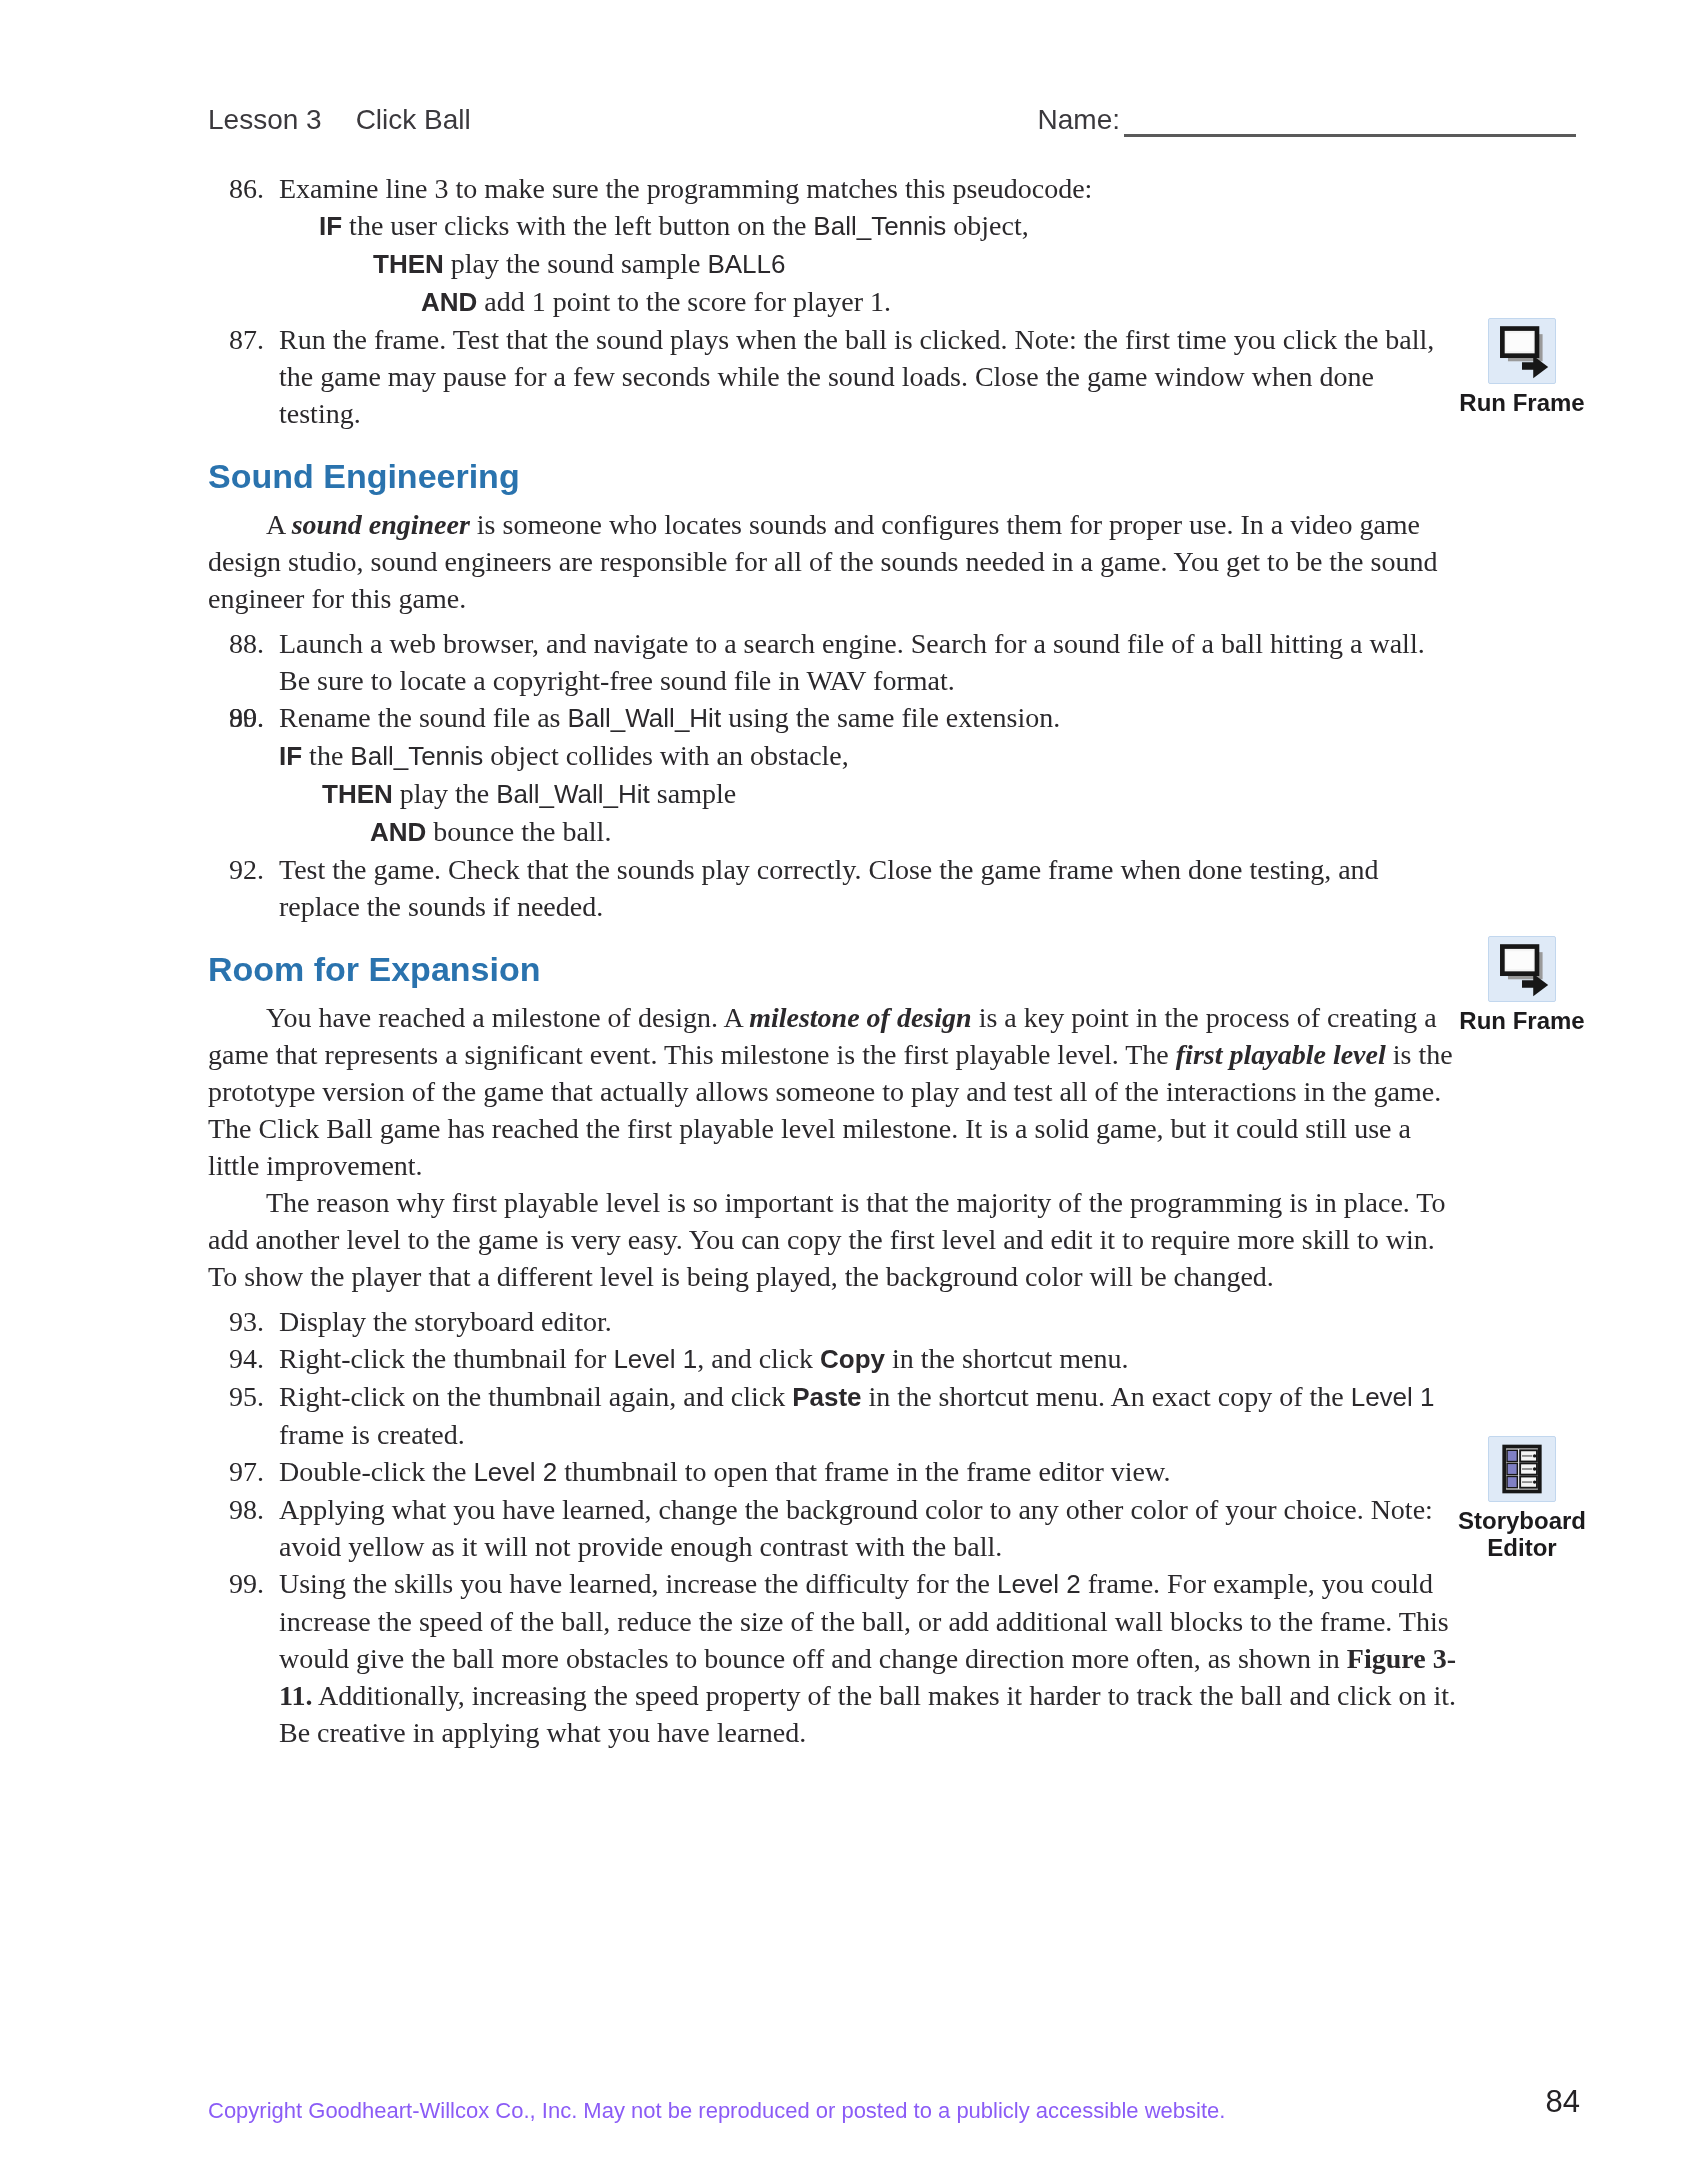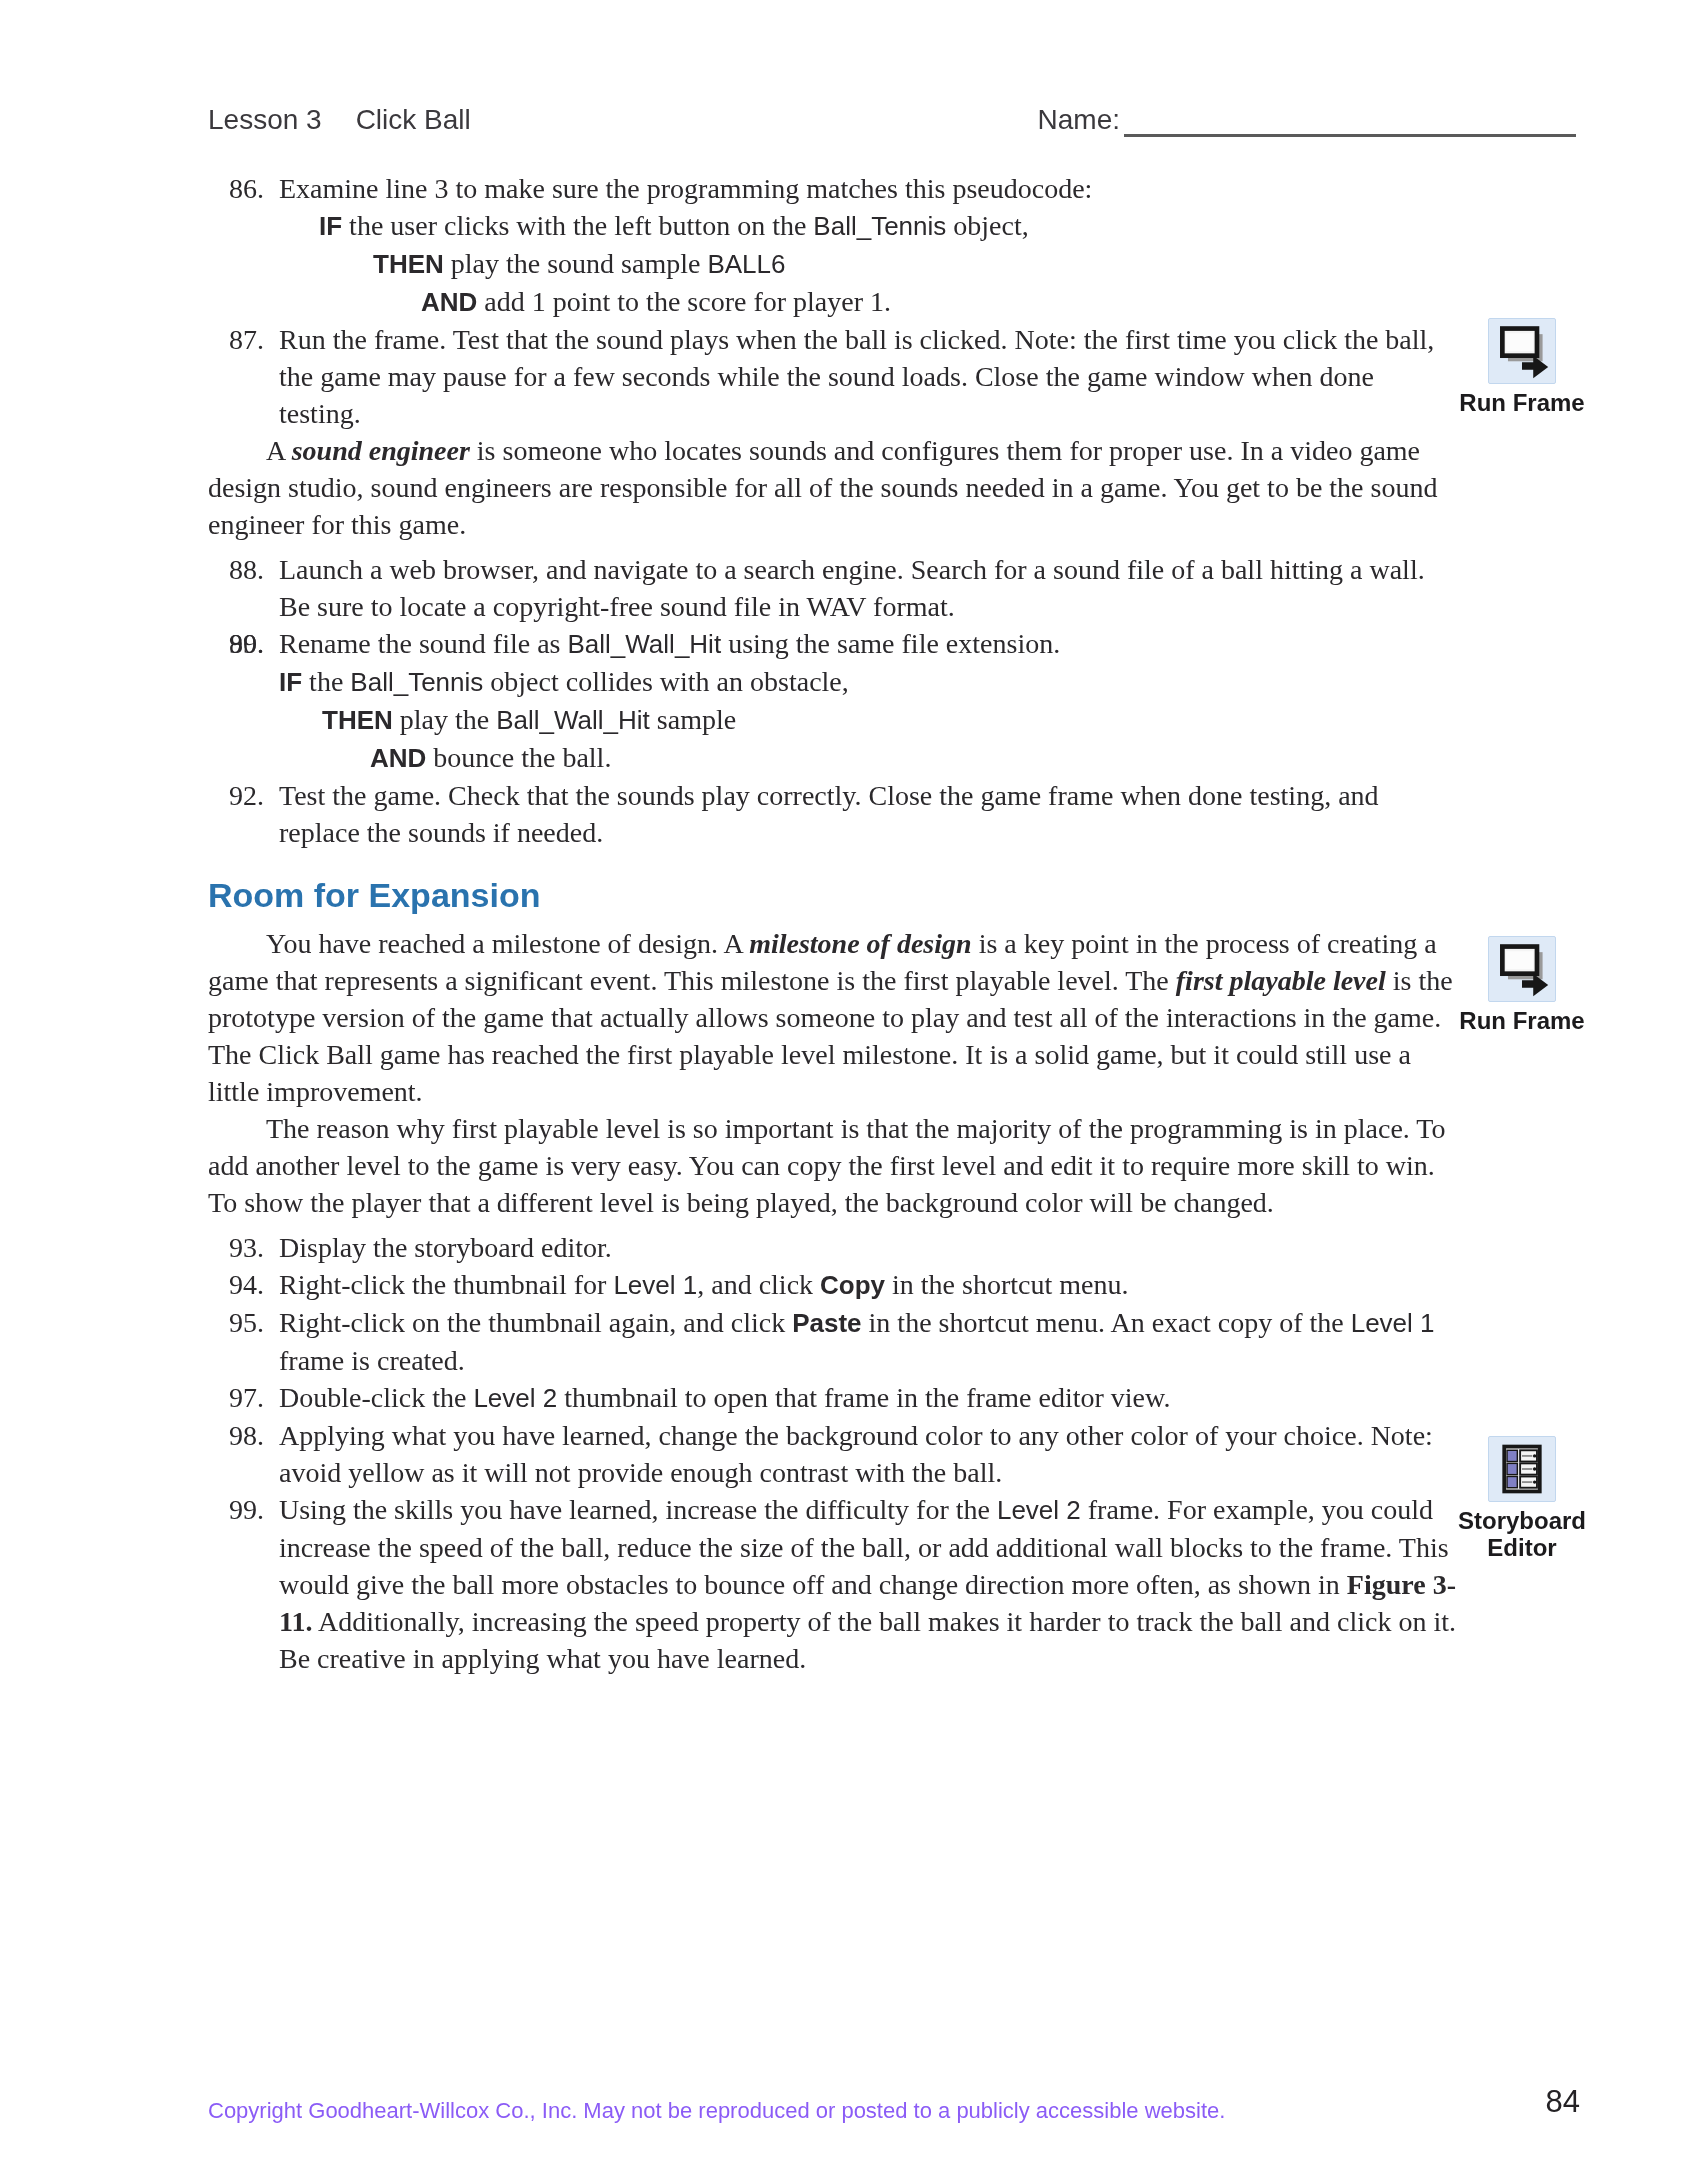--- a/index.html
+++ b/index.html
@@ -89,20 +89,21 @@
     </div>
     <div class="pl-a"><span class="f-k">IF</span><span class="f-r"> the user clicks with the left button on the </span><span class="f-s">Ball_Tennis</span><span class="f-r"> object,</span></div>
     <div class="pl-b"><span class="f-k">THEN</span><span class="f-r"> play the sound sample </span><span class="f-s">BALL6</span></div>
     <div class="pl-c"><span class="f-k">AND</span><span class="f-r"> add 1 point to the score for player 1.</span></div>
 
     <div class="item">
       <span class="num">87.</span>
       <span><span class="f-r">Run the frame. Test that the sound plays when the ball is clicked. Note: the first time you click the ball, the game may pause for a few seconds while the sound loads. Close the game window when done testing.</span></span>
     </div>
 
+    <h2 class="section-head">Sound Engineering</h2>
     <p class="body-para"><span class="f-r">A </span><span class="f-bi">sound engineer</span><span class="f-r"> is someone who locates sounds and configures them for proper use. In a video game design studio, sound engineers are responsible for all of the sounds needed in a game. You get to be the sound engineer for this game.</span></p>
 
     <div class="item mt8">
       <span class="num">88.</span>
       <span><span class="f-r">Launch a web browser, and navigate to a search engine. Search for a sound file of a ball hitting a wall. Be sure to locate a copyright-free sound file in WAV format.</span></span>
     </div>
     <div class="item">
       <span class="num">89.</span>
     </div>
     <div class="item">

